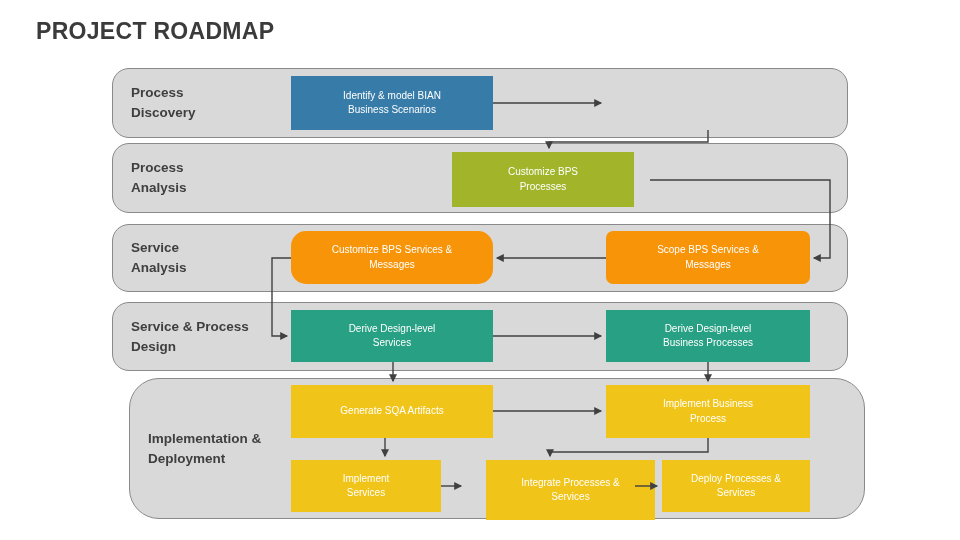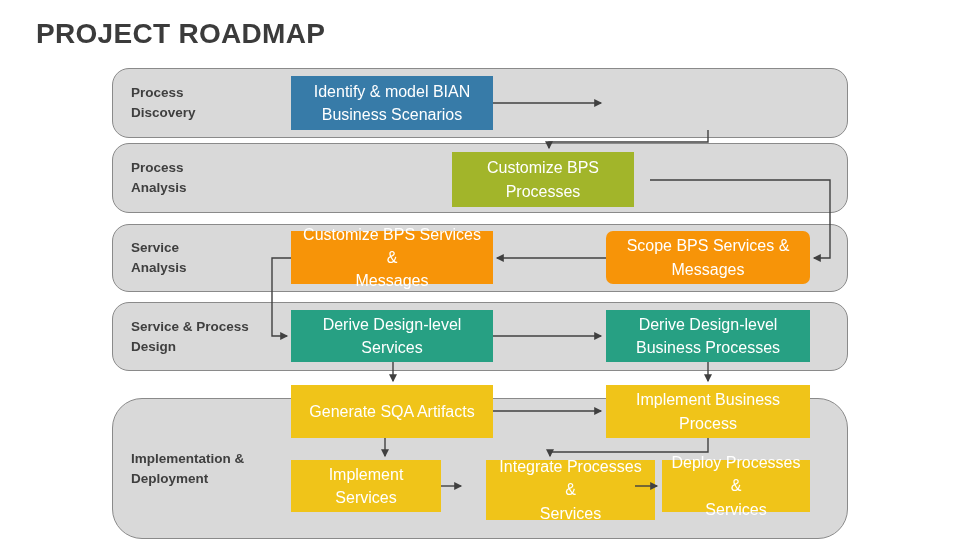--- a/index.html
+++ b/index.html
@@ -2,36 +2,36 @@
 <html><head>
 <meta charset="utf-8">
 <style>
   html,body { margin:0; padding:0; background:#ffffff; }
   .slide {
     position:relative; width:960px; height:540px; background:#ffffff;
     font-family:"Liberation Sans","DejaVu Sans",sans-serif; overflow:hidden;
   }
   .title {
     position:absolute; left:36px; top:18px;
-    font-size:28px; font-weight:bold; color:#3b3b3b; letter-spacing:0.3px;
+    font-size:23px; font-weight:bold; color:#3b3b3b; letter-spacing:0.3px;
   }
   .lane {
     position:absolute; left:112px; width:736px;
     background:#d9d9d9; border:1px solid #8a8a8a;
     border-radius:17px; box-sizing:border-box;
   }
   .lane.big { border-radius:30px; }
   .lane-label {
     position:absolute; left:18px; top:50%; transform:translateY(-50%);
     font-size:13.5px; font-weight:bold; color:#3f3f3f;
     white-space:pre-line; line-height:1.5;
   }
   .box {
     position:absolute; display:flex; align-items:center; justify-content:center;
-    text-align:center; color:#ffffff; font-size:16px; line-height:1.45;
+    text-align:center; color:#ffffff; font-size:10px; line-height:1.45;
     white-space:pre-line; box-sizing:border-box; padding:4px 8px;
   }
   svg.connectors {
     position:absolute; left:0; top:0; width:960px; height:540px;
     pointer-events:none;
   }
   svg.connectors path.conn {
     fill:none; stroke:#404040; stroke-width:1.4;
   }
 </style>
@@ -51,32 +51,32 @@
 Analysis</div>
   </div>
   <div class="lane" style="top:224px;height:68px;">
     <div class="lane-label">Service
 Analysis</div>
   </div>
   <div class="lane" style="top:302px;height:69px;">
     <div class="lane-label">Service &amp; Process
 Design</div>
   </div>
-  <div class="lane big" style="top:398px;height:141px;">
+  <div class="lane big" style="top:378px;height:141px;margin-left:17px;">
     <div class="lane-label">Implementation &amp;
 Deployment</div>
   </div>
 
   <div class="box" style="left: 291px; top: 76px; width: 202px; height: 54px; background-color: rgb(55, 123, 168);">Identify &amp; model BIAN
 Business Scenarios</div>
 
   <div class="box" style="left: 452px; top: 152px; width: 182px; height: 55px; background-color: rgb(162, 181, 42);">Customize BPS
 Processes</div>
 
-  <div class="box" style="left: 291px; top: 231px; width: 202px; height: 53px; background-color: rgb(247, 148, 8);">Customize BPS Services &amp;
+  <div class="box" style="left: 291px; top: 231px; width: 202px; height: 53px; background-color: rgb(247, 148, 8); border-radius: 15px;">Customize BPS Services &amp;
 Messages</div>
   <div class="box" style="left: 606px; top: 231px; width: 204px; height: 53px; background-color: rgb(247, 148, 8); border-radius: 7px;">Scope BPS Services &amp;
 Messages</div>
 
   <div class="box" style="left: 291px; top: 310px; width: 202px; height: 52px; background-color: rgb(39, 160, 131);">Derive Design-level
 Services</div>
   <div class="box" style="left: 606px; top: 310px; width: 204px; height: 52px; background-color: rgb(39, 160, 131);">Derive Design-level
 Business Processes</div>
 
   <div class="box" style="left: 291px; top: 385px; width: 202px; height: 53px; background-color: rgb(240, 196, 25);">Generate SQA Artifacts</div>

